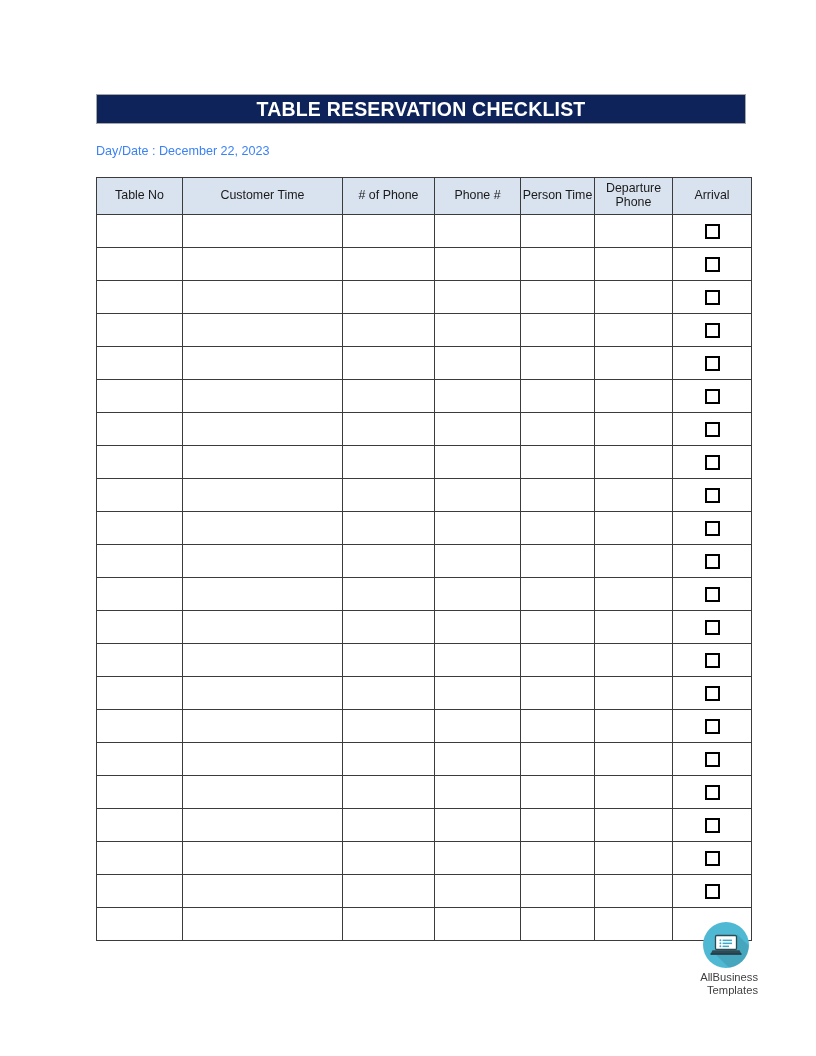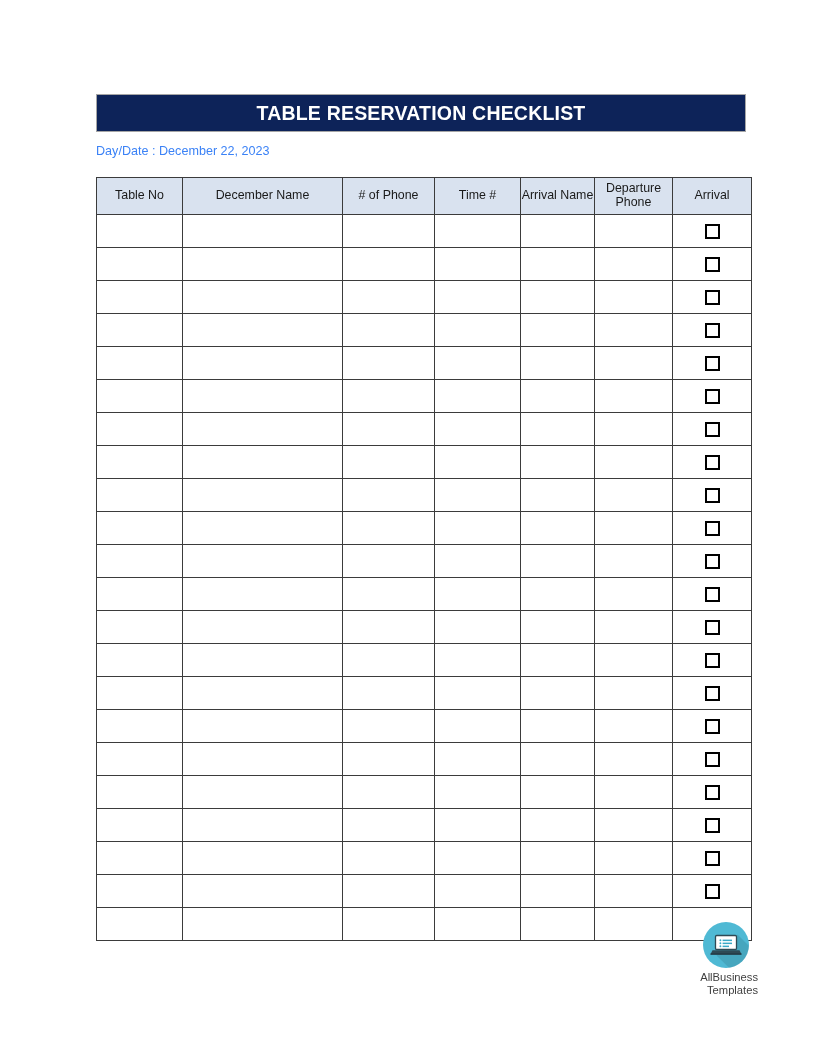--- a/index.html
+++ b/index.html
@@ -21,21 +21,21 @@
     width: 816px;
     height: 1056px;
   }
 
   
   .title-bar {
     position: absolute;
     left: 96px;
     top: 94px;
     width: 650px;
-    height: 38px;
+    height: 30px;
     background: #0d2359;
     border: 1px solid #a6a6a6;
     box-sizing: border-box;
     display: flex;
     align-items: center;
     justify-content: center;
   }
   .title-text {
     color: #ffffff;
     font-size: 19.5px;
@@ -147,24 +147,24 @@
         <col class="c-custname">
         <col class="c-persons">
         <col class="c-phone">
         <col class="c-arrival">
         <col class="c-departure">
         <col class="c-status">
       </colgroup>
       <thead>
         <tr>
           <th>Table No</th>
-          <th>December Name</th>
+          <th>Customer Time</th>
           <th># of Phone</th>
-          <th>Time #</th>
-          <th>Arrival Name</th>
+          <th>Phone #</th>
+          <th>Person Time</th>
           <th>Departure Phone</th>
           <th>Arrival</th>
         </tr>
       </thead>
       <tbody id="table-body">
           <tr>
             <td></td>
             <td></td>
             <td></td>
             <td></td>

